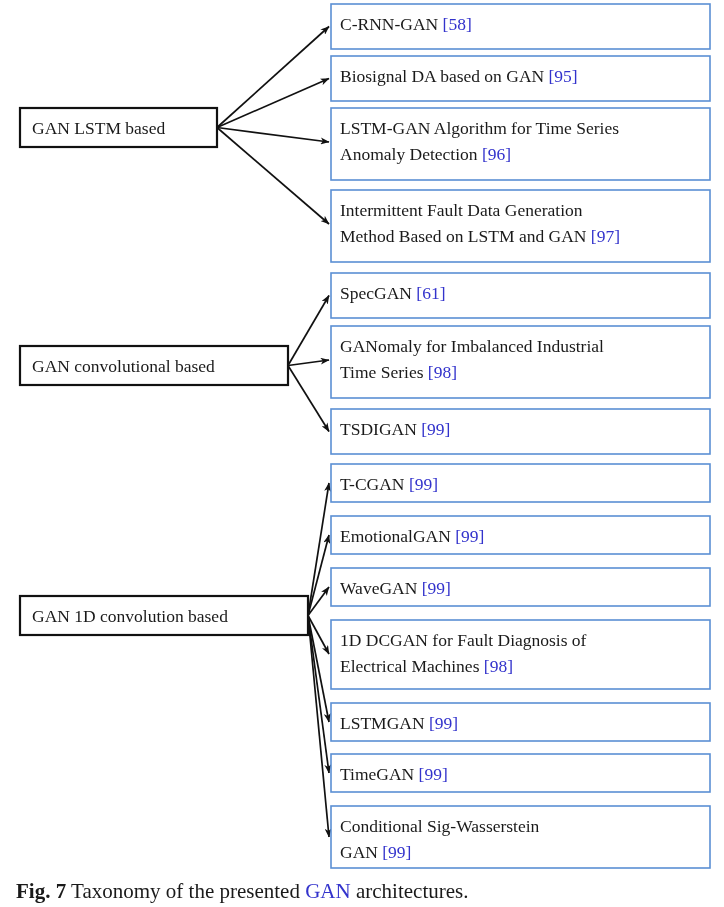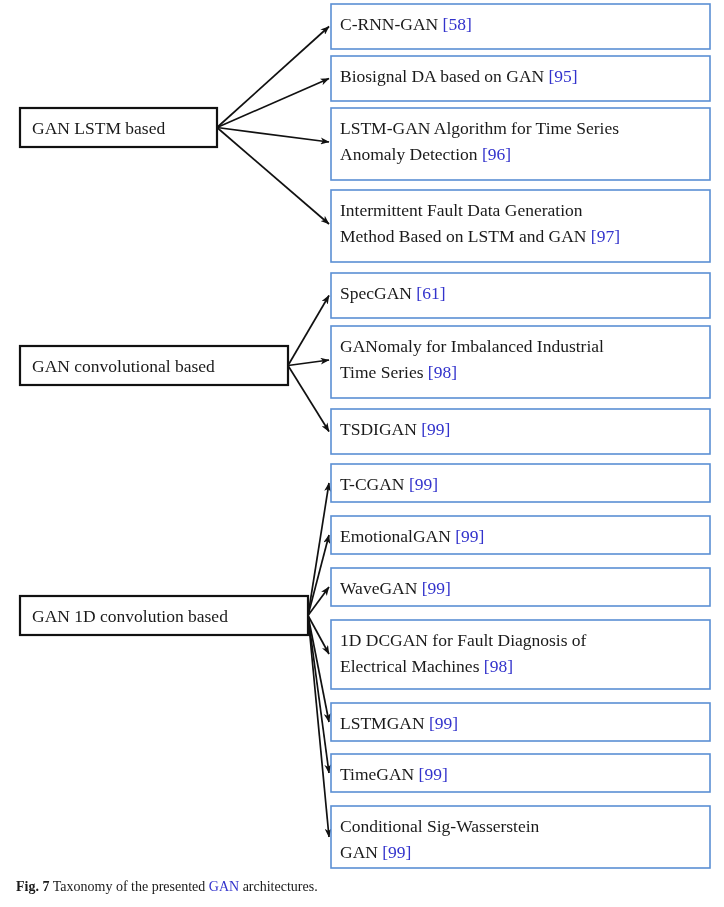--- a/index.html
+++ b/index.html
@@ -53,21 +53,21 @@
     fill: #1a1a1a;
   }
   .ref-num {
     fill: #3333cc;
   }
   .caption {
     position: absolute;
     left: 16px;
     top: 879px;
     font-family: "Liberation Serif", "DejaVu Serif", serif;
-    font-size: 14px;
+    font-size: 21px;
     color: #1a1a1a;
     white-space: nowrap;
   }
   .caption .cap-fig {
     font-weight: bold;
   }
   .caption .cap-gan {
     color: #3333cc;
   }
   .watermark {

